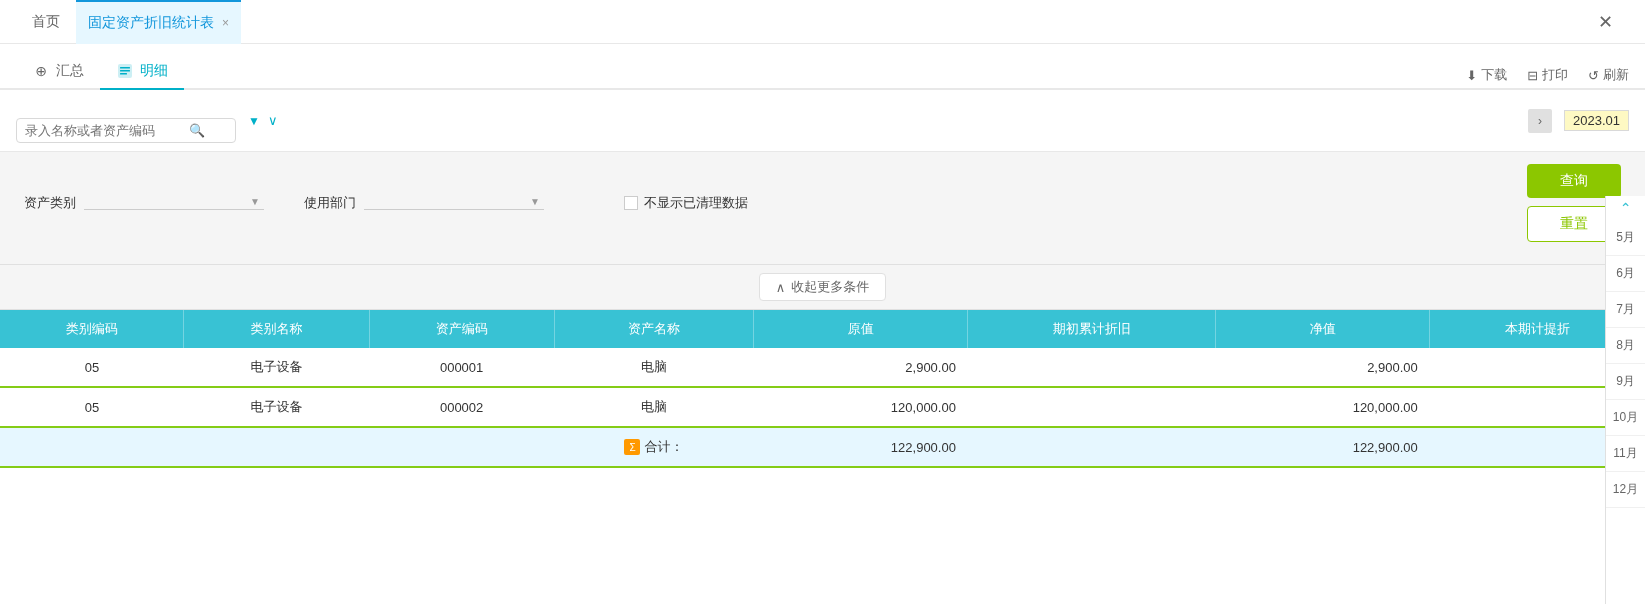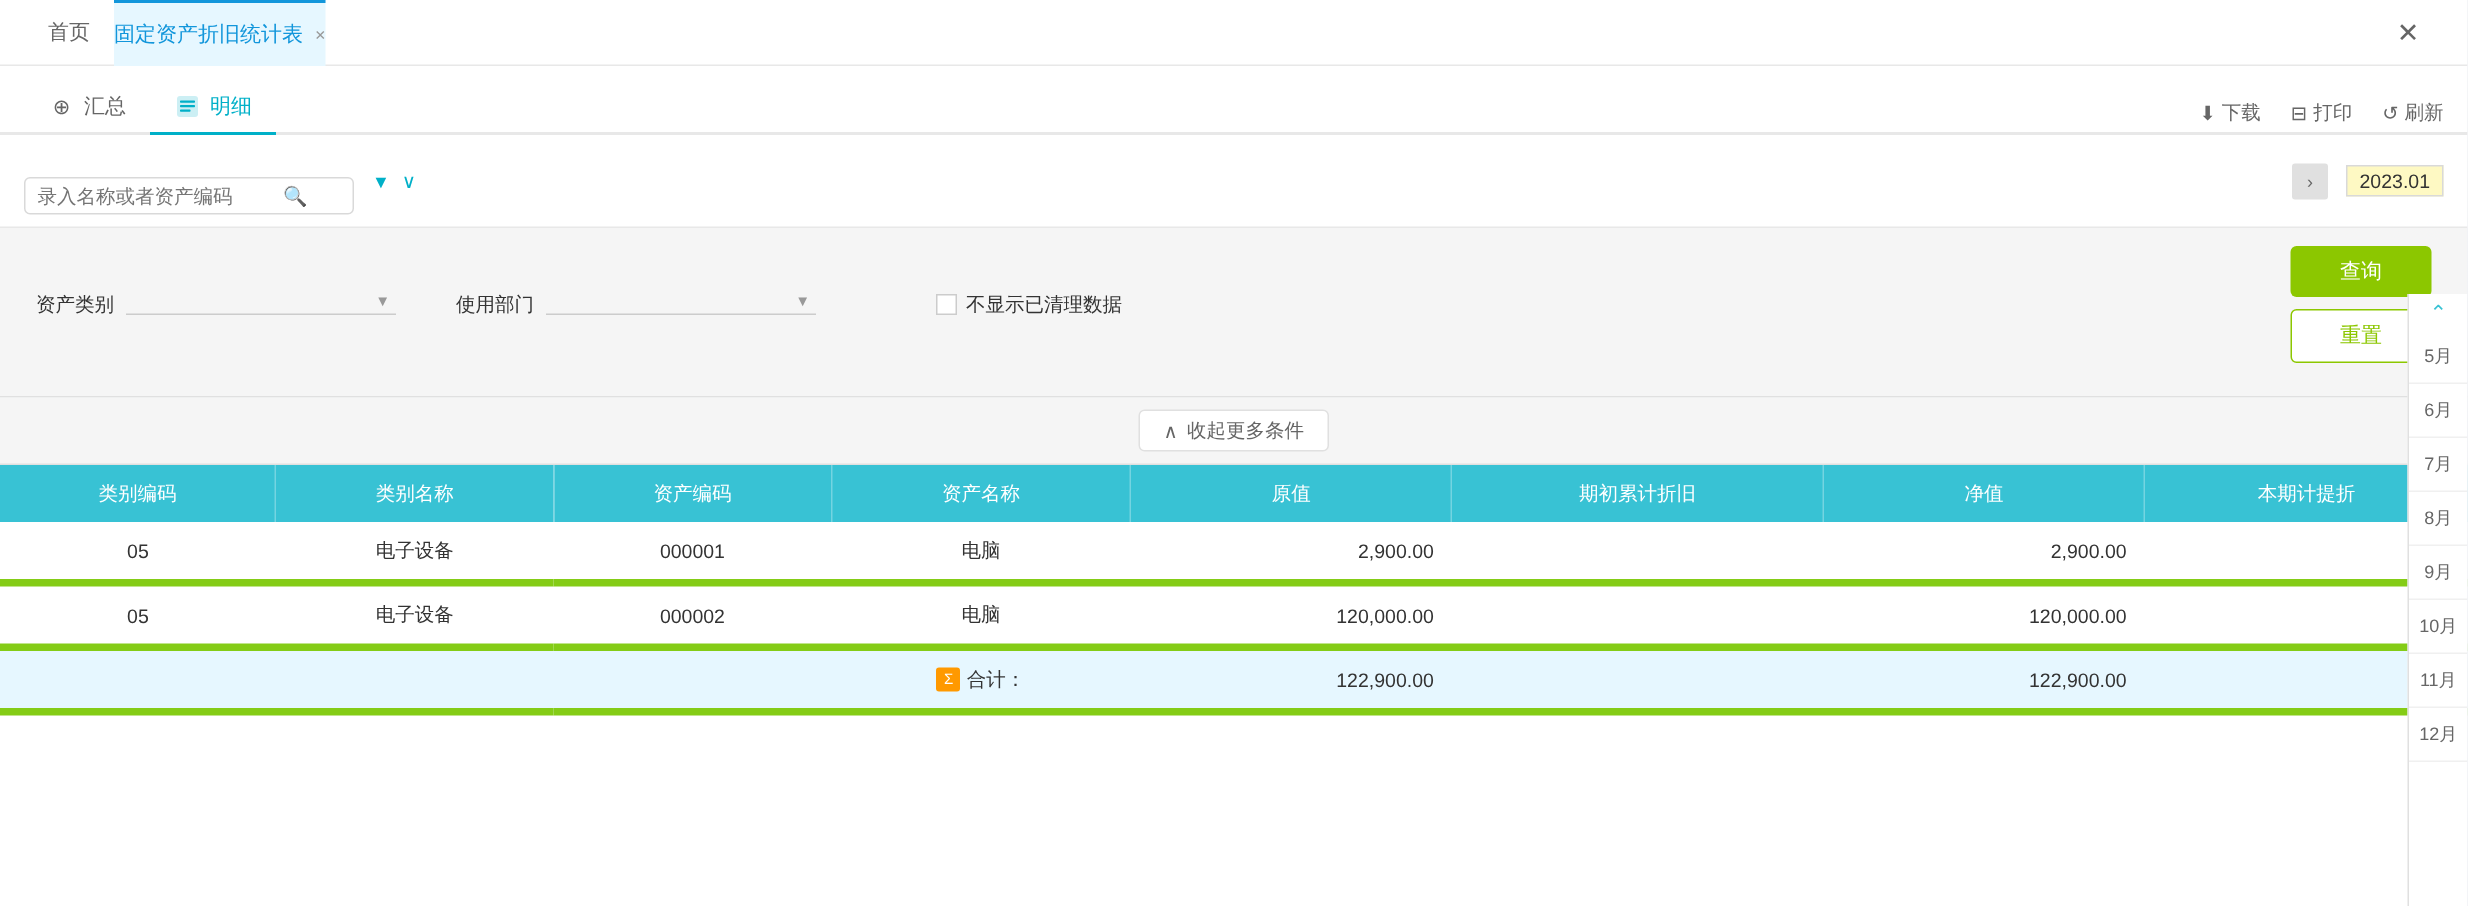--- a/index.html
+++ b/index.html
@@ -28,21 +28,21 @@
       color: #666;
       font-size: 14px;
       padding: 0 16px;
       cursor: pointer;
     }
     .nav-tab {
       display: flex;
       align-items: center;
       background: #e6f7ff;
       border-top: 2px solid #1296db;
-      padding: 0 0;
+      padding: 0 12px;
       height: 44px;
       color: #1296db;
       font-size: 14px;
       gap: 8px;
       cursor: pointer;
     }
     .nav-tab .close-btn {
       color: #999;
       font-size: 12px;
       cursor: pointer;
@@ -287,21 +287,21 @@
       padding: 10px 12px;
       font-size: 13px;
       font-weight: normal;
       text-align: center;
       border-right: 1px solid rgba(255,255,255,0.3);
       white-space: nowrap;
     }
     thead th:last-child { border-right: none; }
 
     tbody tr {
-      border-bottom: 5px solid #84cc16;
+      border-bottom: 2px solid #84cc16;
     }
     tbody td {
       padding: 10px 12px;
       font-size: 13px;
       color: #333;
       text-align: center;
       white-space: nowrap;
     }
     tbody td.num { text-align: right; }
 

